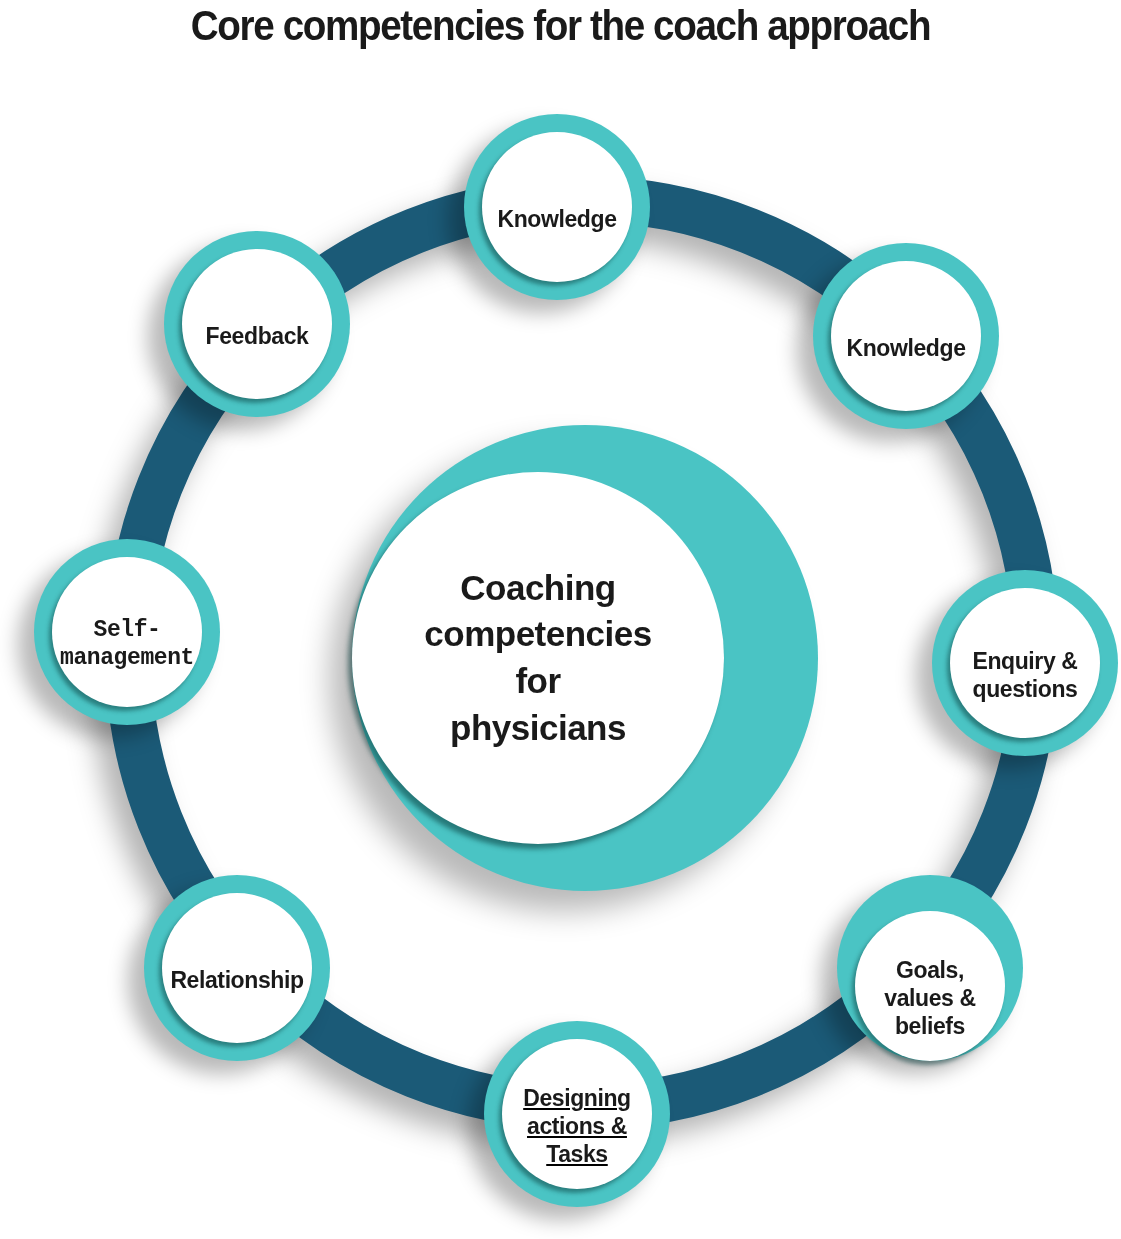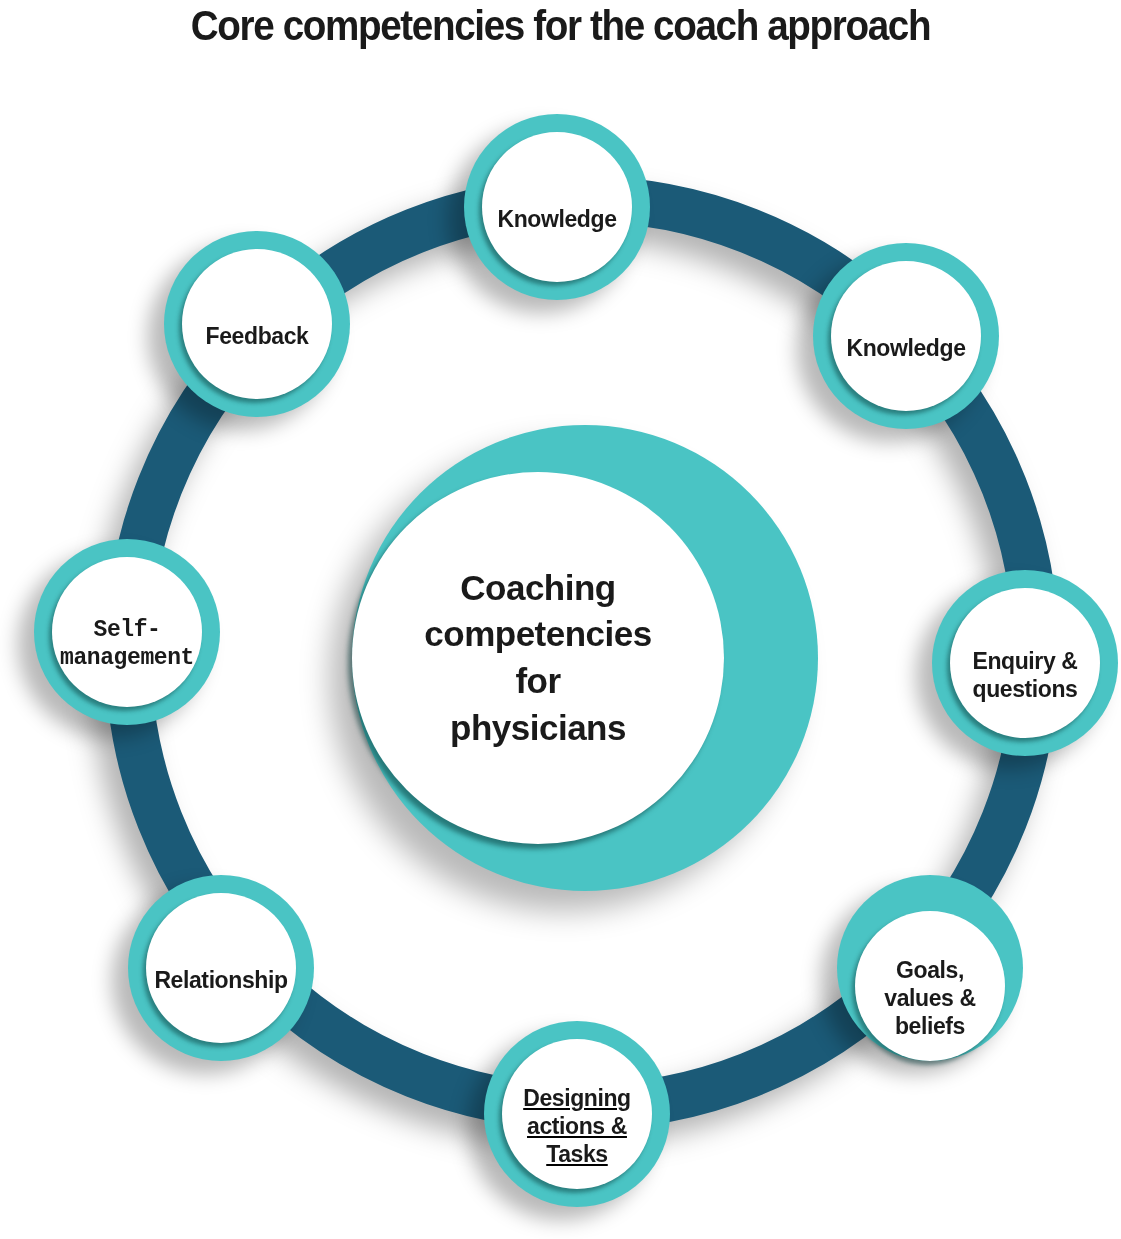--- a/index.html
+++ b/index.html
@@ -136,21 +136,21 @@
 </div>
 
 <div class="node" style="left:484px;top:1021px;text-decoration:underline;">
   <div class="node-inner">
     <div class="node-label">Designing
 actions &amp;
 Tasks</div>
   </div>
 </div>
 
-<div class="node" style="left:128px;top:875px;">
+<div class="node" style="left:144px;top:875px;">
   <div class="node-inner">
     <div class="node-label">Relationship</div>
   </div>
 </div>
 
 <div class="node" style="left:34px;top:539px;font-family:Liberation Mono, monospace;">
   <div class="node-inner">
     <div class="node-label">Self-
 management</div>
   </div>

